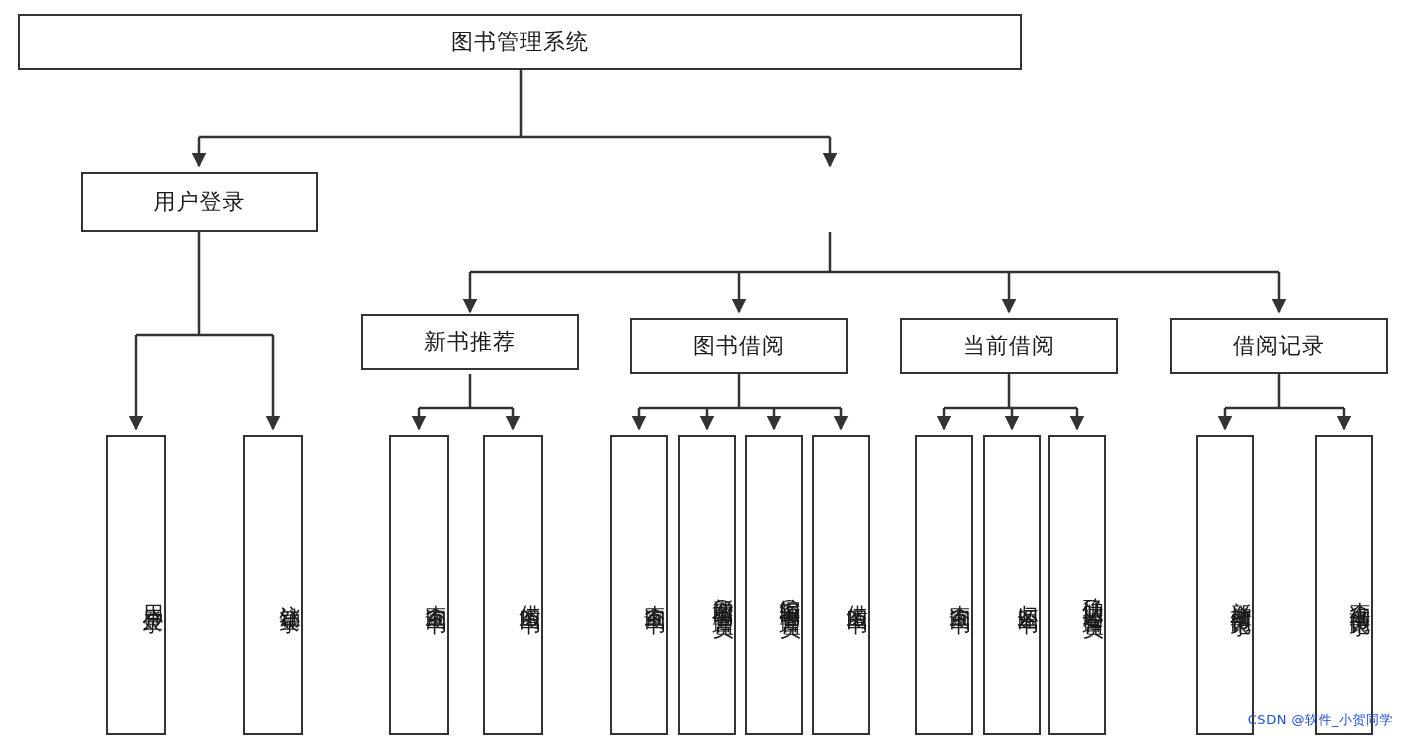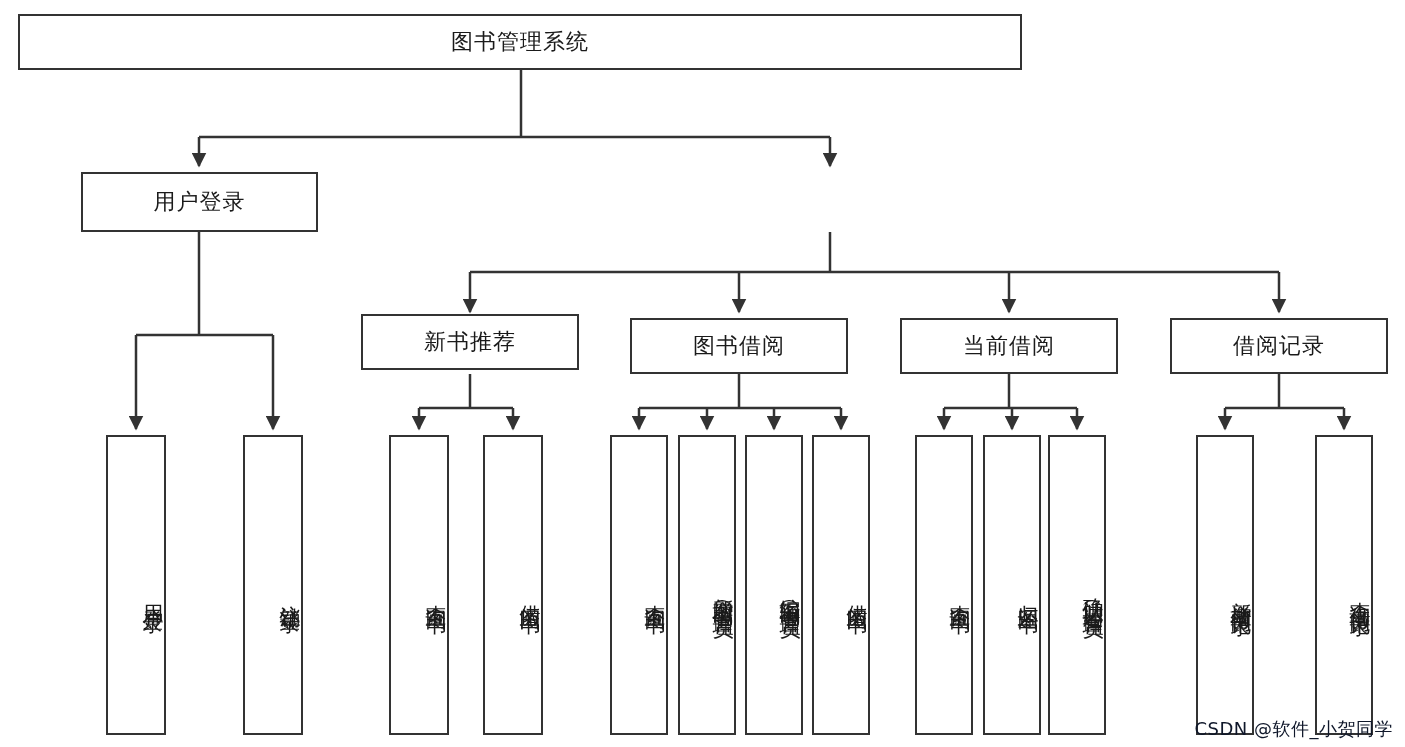--- a/index.html
+++ b/index.html
@@ -51,23 +51,23 @@
   .node .label {
     line-height: 1.12;
     white-space: pre-wrap;
   }
   .node.vertical .label {
     letter-spacing: 3px;
   }
   #watermark {
     position: absolute;
     right: 12px;
-    bottom: 6px;
-    font-size: 18px;
-    color: #0f172a;
+    bottom: 18px;
+    font-size: 13px;
+    color: #1d4ed8;
     white-space: nowrap;
     letter-spacing: 0.5px;
   }
 </style>
 </head>
 <body>
 
 <div id="diagram-root">
 
   <svg class="connectors" viewBox="0 0 1405 747" xmlns="http://www.w3.org/2000/svg">

